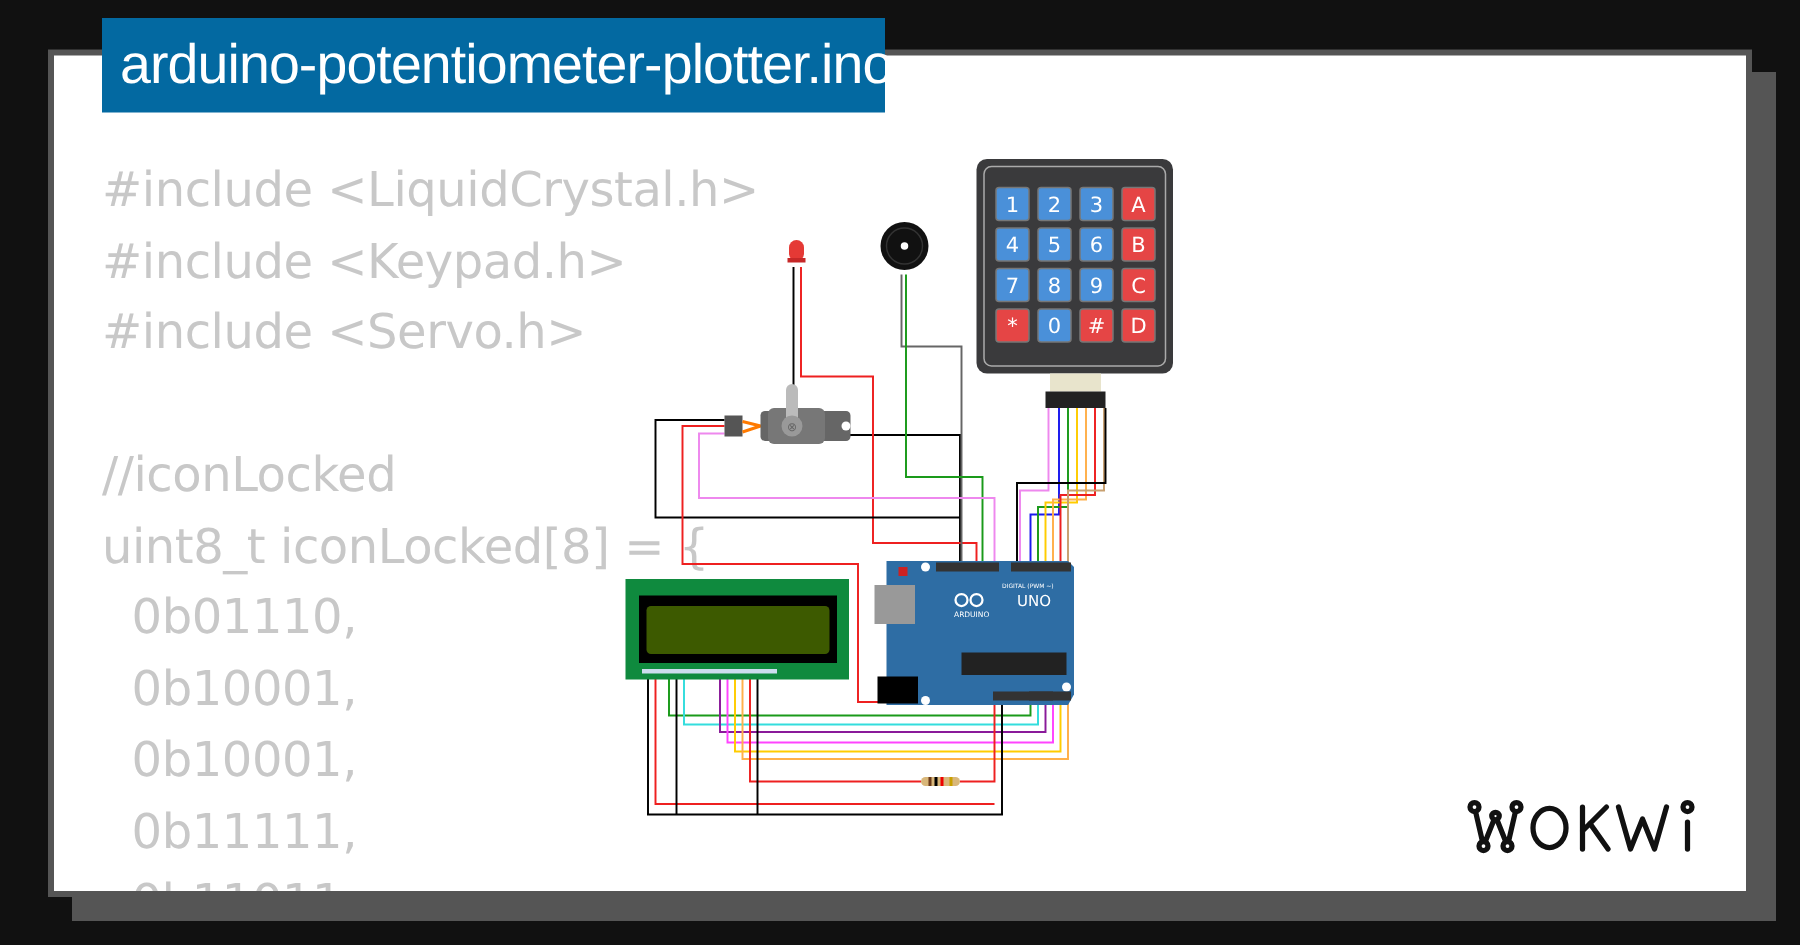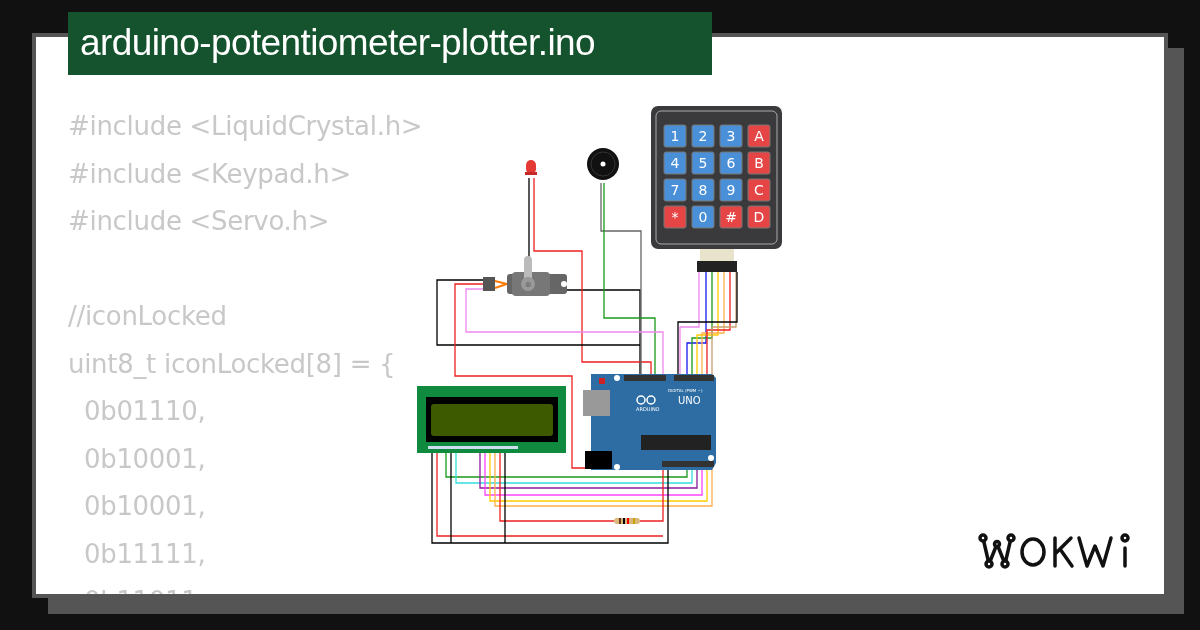--- a/index.html
+++ b/index.html
@@ -1,23 +1,23 @@
 <!DOCTYPE html>
 <html><head>
 <meta charset="utf-8">
 <style>
   html, body { margin:0; padding:0; }
   body { width:1200px; height:630px; background:#111111; position:relative; overflow:hidden; font-family:"DejaVu Sans", sans-serif; }
   .shadow-right { position:absolute; left:1164px; top:48px; width:20px; height:566px; background:#555555; }
   .shadow-bottom { position:absolute; left:48px; top:594px; width:1136px; height:20px; background:#555555; }
   .frame { position:absolute; left:32px; top:33px; width:1136px; height:565px; background:#555555; }
   .panel { position:absolute; left:36px; top:37px; width:1128px; height:557px; background:#ffffff; overflow:hidden; }
-  .code { position:absolute; left:32px; top:66px; margin:0; font-family:"DejaVu Sans", sans-serif; font-size:26px; line-height:47.5px; color:#c8c8c8; white-space:pre; letter-spacing:-0.3px; }
+  .code { position:absolute; left:32px; top:66px; margin:0; font-family:"DejaVu Sans", sans-serif; font-size:32px; line-height:47.5px; color:#c8c8c8; white-space:pre; letter-spacing:-0.3px; }
   .code .line { display:block; height:47.5px; }
-  .title-tab { position:absolute; left:68px; top:12px; width:644px; height:63px; background:#14532d; }
+  .title-tab { position:absolute; left:68px; top:12px; width:522px; height:63px; background:#0369a1; }
   .title-text { position:absolute; left:12px; top:6px; font-family:"Liberation Sans", sans-serif; font-size:37px; color:#ffffff; line-height:50px; letter-spacing:-0.6px; white-space:nowrap; }
   .diagram { position:absolute; left:0; top:0; width:1200px; height:630px; pointer-events:none; }
   .diagram .hit { pointer-events:auto; }
   .logo { position:absolute; left:975px; top:526px; }
 </style>
 </head>
 <body>
 
 <div class="shadow-right"></div>
 <div class="shadow-bottom"></div>

